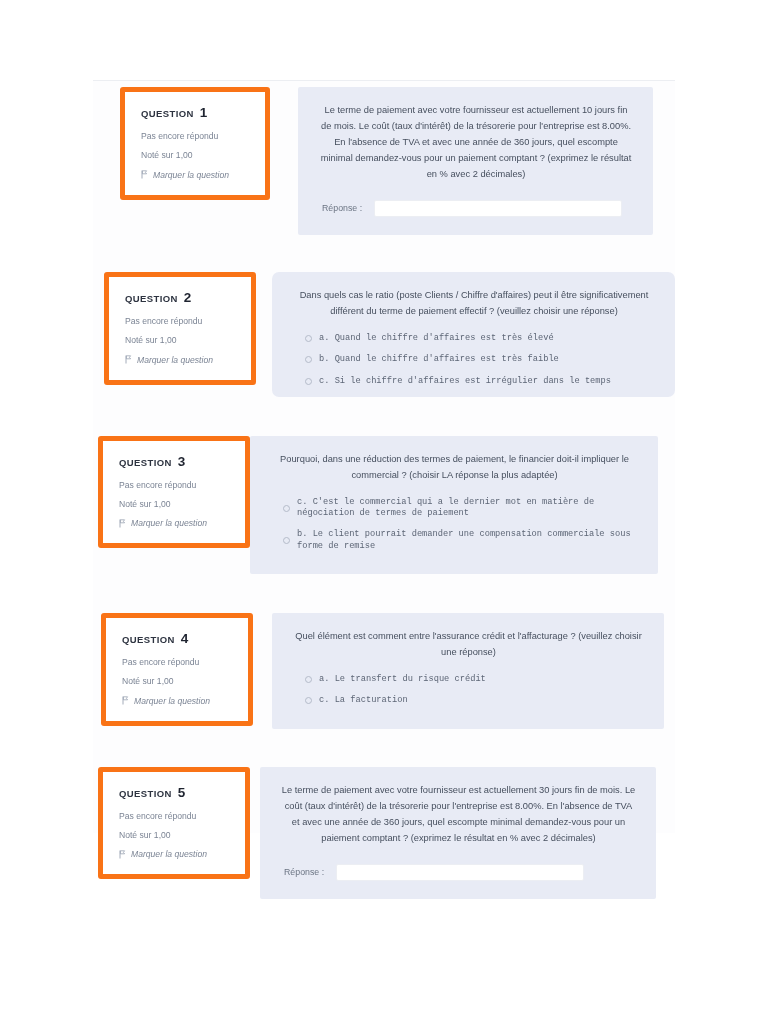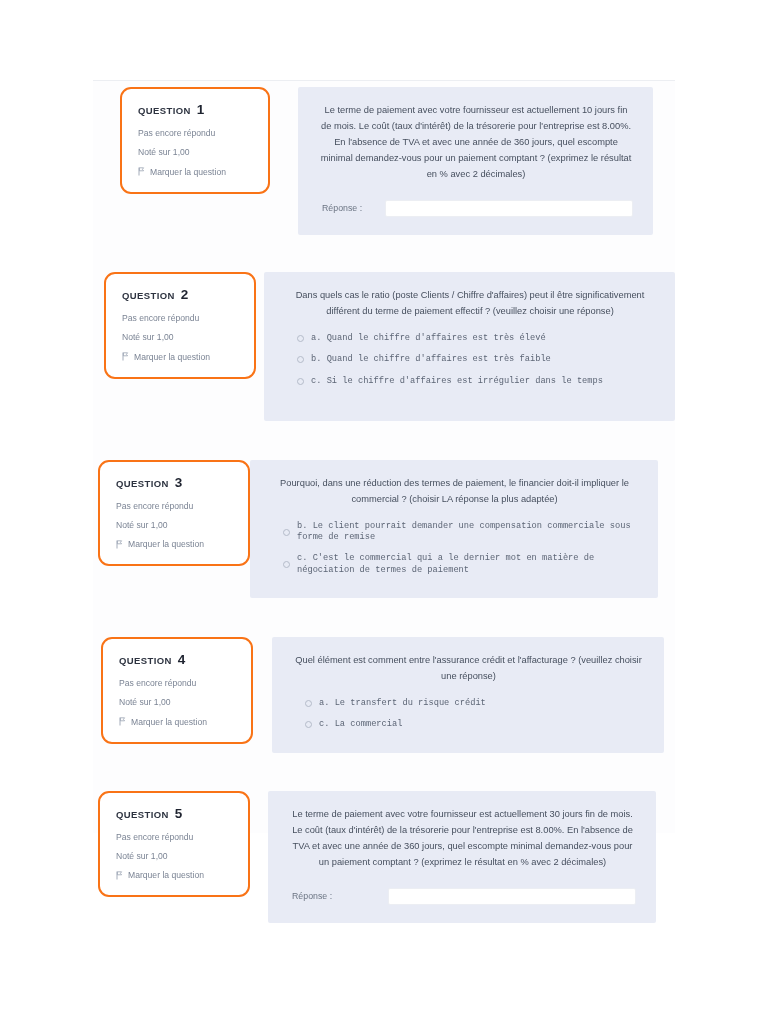--- a/index.html
+++ b/index.html
@@ -42,22 +42,22 @@
   .question-block {
     position: relative;
     display: flex;
     align-items: flex-start;
     margin-bottom: 20px;
   }
 
   
   .info-card {
     background: #ffffff;
-    border: 2px solid #f97316;
-    border-radius: 11px;
+    border: 5px solid #f97316;
+    border-radius: 3px;
     padding: 13px 15px 15px 16px;
     flex: 0 0 auto;
   }
 
   .q-head {
     display: flex;
     align-items: baseline;
     gap: 6px;
     margin-bottom: 11px;
   }
@@ -86,20 +86,21 @@
 
   .info-line:last-child { margin-bottom: 0; }
 
   .flag-line {
     display: flex;
     align-items: center;
     gap: 5px;
     font-size: 8.6px;
     color: #7b8494;
     cursor: pointer;
+    font-style: italic;
   }
 
   .flag-icon {
     width: 7px;
     height: 9px;
     flex: 0 0 auto;
     display: block;
   }
 
   
@@ -148,21 +149,20 @@
     font-family: Liberation Mono, monospace;
   }
 
   
   .resp-row {
     display: flex;
     align-items: center;
     gap: 12px;
     margin-top: 17px;
     padding-left: 3px;
-    justify-content: space-between;
   }
 
   .resp-label {
     font-size: 8.8px;
     color: #6b7483;
     white-space: nowrap;
   }
 
   .resp-input {
     background: #ffffff;
@@ -177,33 +177,33 @@
   }
 
   
   .qb-1 { padding-top: 7px; }
   .qb-1 .info-card { margin-left: 27px; width: 150px; }
   .qb-1 .q-body { margin-left: 28px; margin-right: 22px; }
   .qb-1 .resp-input { width: 248px; }
 
   .qb-2 { padding-top: 17px; }
   .qb-2 .info-card { margin-left: 11px; width: 152px; }
-  .qb-2 .q-body { margin-left: 8px; margin-right: 0px; padding-bottom: 34px; }
+  .qb-2 .q-body { margin-left: 16px; margin-right: 0px; padding-bottom: 10px; border-radius: 7px; }
 
   .qb-3 { padding-top: 19px; }
   .qb-3 .info-card { margin-left: 5px; width: 152px; }
   .qb-3 .q-body { margin-right: 17px; padding-bottom: 22px; }
 
   .qb-4 { padding-top: 19px; }
   .qb-4 .info-card { margin-left: 8px; width: 152px; }
   .qb-4 .q-body { margin-left: 19px; margin-right: 11px; padding-bottom: 22px; }
 
   .qb-5 { padding-top: 18px; }
   .qb-5 .info-card { margin-left: 5px; width: 152px; }
-  .qb-5 .q-body { margin-left: 18px; margin-right: 19px; }
+  .qb-5 .q-body { margin-left: 10px; margin-right: 19px; }
   .qb-5 .resp-input { width: 248px; }
 </style>
 </head>
 <body>
 
 <div class="page">
   <div class="content-panel"></div>
   <div class="questions" id="questions-root">
       <div class="question-block qb-1">
         <div class="info-card">
@@ -277,25 +277,25 @@
               <path d="M1.4 0.8 L5.6 0.8 L4.4 2.3 L5.6 3.8 L1.4 3.8 Z" fill="none" stroke="#9aa3b2" stroke-width="0.8"></path>
             </svg>
             <span>Marquer la question</span>
           </div>
         </div>
         <div class="q-body">
           <div class="q-text">Pourquoi, dans une réduction des termes de paiement, le financier doit-il impliquer le commercial ? (choisir LA réponse la plus adaptée)</div>
           <div class="answers">
             <div class="answer-row">
               <span class="radio"></span>
+              <span class="answer-label">c. C'est le commercial qui a le dernier mot en matière de négociation de termes de paiement</span>
+            </div>
+            <div class="answer-row">
+              <span class="radio"></span>
               <span class="answer-label">b. Le client pourrait demander une compensation commerciale sous forme de remise</span>
-            </div>
-            <div class="answer-row">
-              <span class="radio"></span>
-              <span class="answer-label">c. C'est le commercial qui a le dernier mot en matière de négociation de termes de paiement</span>
             </div>
           </div>
         </div>
       </div>
       <div class="question-block qb-4">
         <div class="info-card">
           <div class="q-head">
             <span class="q-word">QUESTION</span>
             <span class="q-num">4</span>
           </div>
@@ -311,21 +311,21 @@
         </div>
         <div class="q-body">
           <div class="q-text">Quel élément est comment entre l'assurance crédit et l'affacturage ? (veuillez choisir une réponse)</div>
           <div class="answers">
             <div class="answer-row">
               <span class="radio"></span>
               <span class="answer-label">a. Le transfert du risque crédit</span>
             </div>
             <div class="answer-row">
               <span class="radio"></span>
-              <span class="answer-label">c. La commercial</span>
+              <span class="answer-label">c. La facturation</span>
             </div>
           </div>
         </div>
       </div>
       <div class="question-block qb-5">
         <div class="info-card">
           <div class="q-head">
             <span class="q-word">QUESTION</span>
             <span class="q-num">5</span>
           </div>

